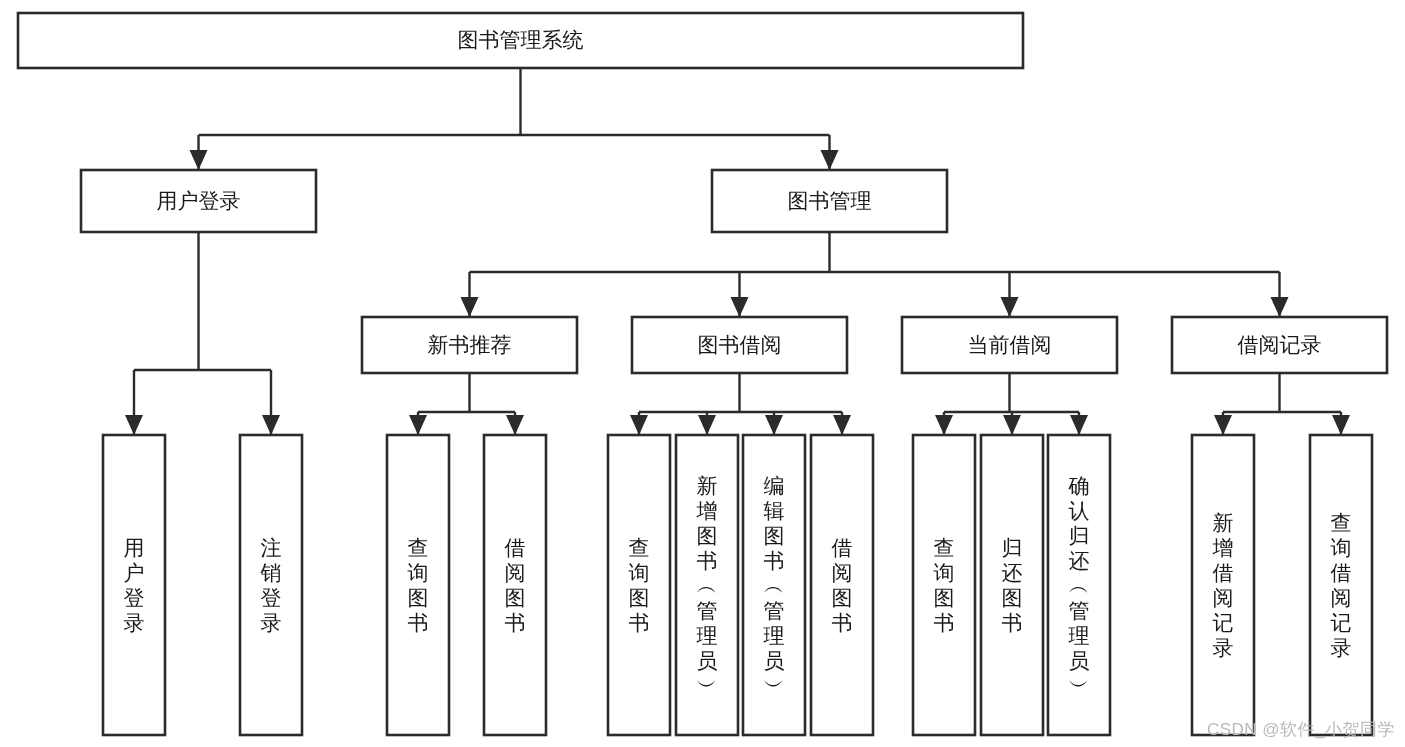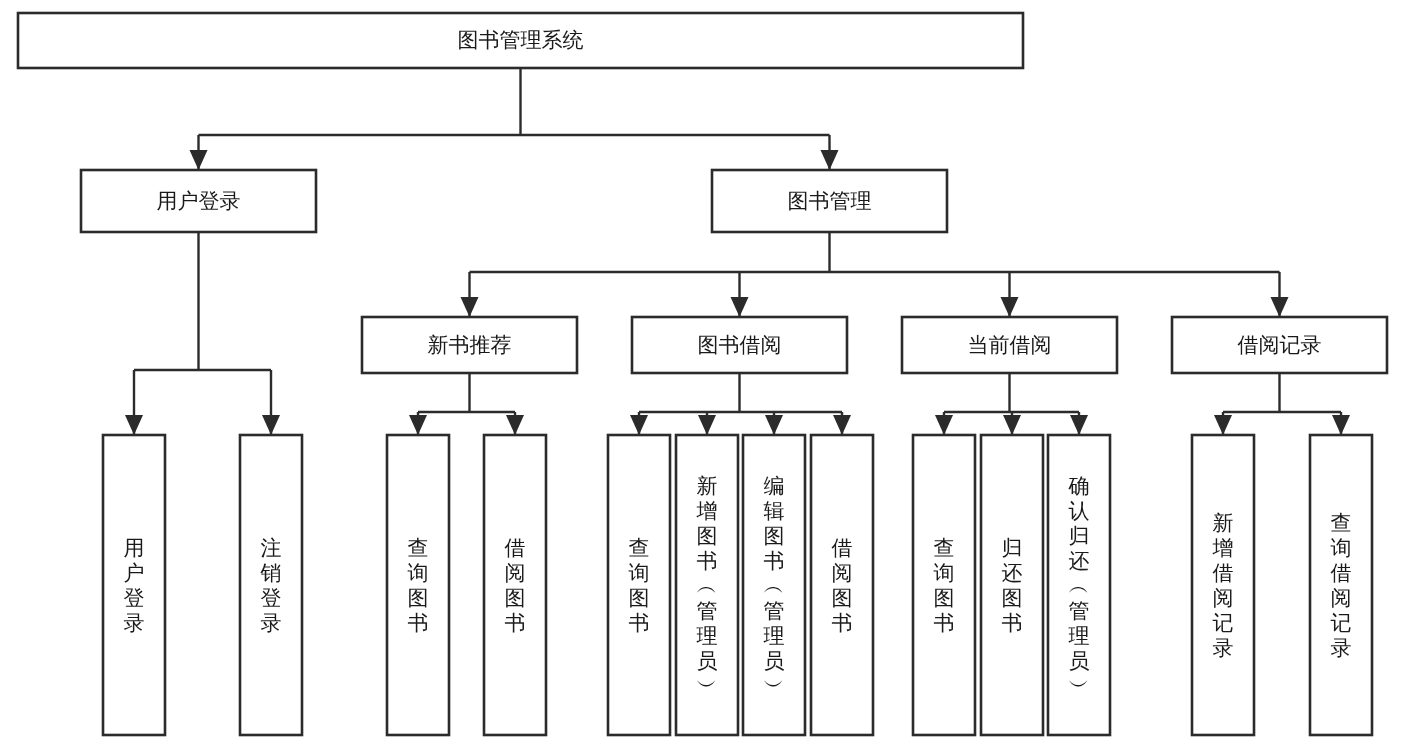--- a/index.html
+++ b/index.html
@@ -202,13 +202,14 @@
         <g>
           <rect x="1192" y="435" width="62" height="300" class="node-rect"></rect>
           <text x="1223" y="530" class="node-label-v"><tspan x="1223" dy="0">新</tspan><tspan x="1223" dy="25">增</tspan><tspan x="1223" dy="25">借</tspan><tspan x="1223" dy="25">阅</tspan><tspan x="1223" dy="25">记</tspan><tspan x="1223" dy="25">录</tspan></text>
         </g>
         <g>
           <rect x="1310" y="435" width="62" height="300" class="node-rect"></rect>
           <text x="1341" y="530" class="node-label-v"><tspan x="1341" dy="0">查</tspan><tspan x="1341" dy="25">询</tspan><tspan x="1341" dy="25">借</tspan><tspan x="1341" dy="25">阅</tspan><tspan x="1341" dy="25">记</tspan><tspan x="1341" dy="25">录</tspan></text>
         </g>
       </g>
   </svg>
+  <div class="watermark">CSDN @软件_小贺同学</div>
 </div>
 
 </body></html>

